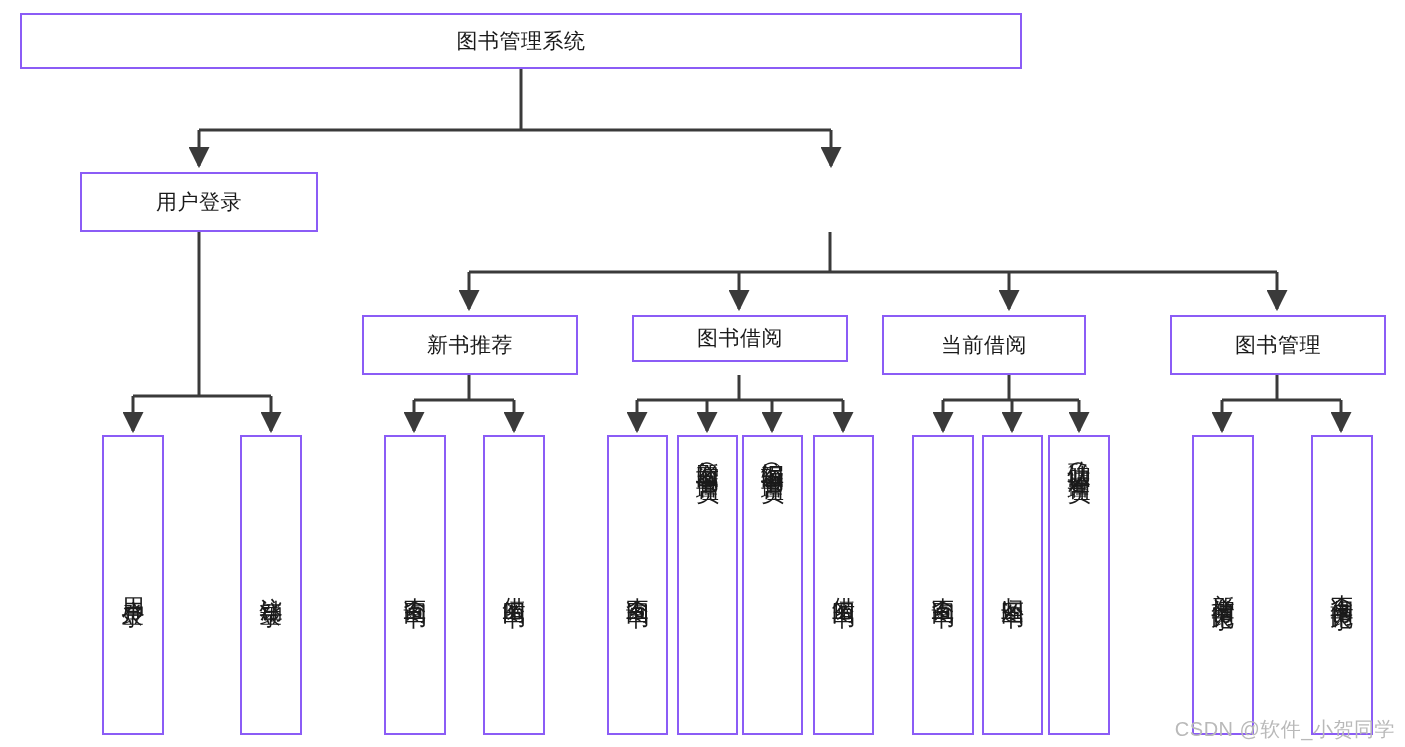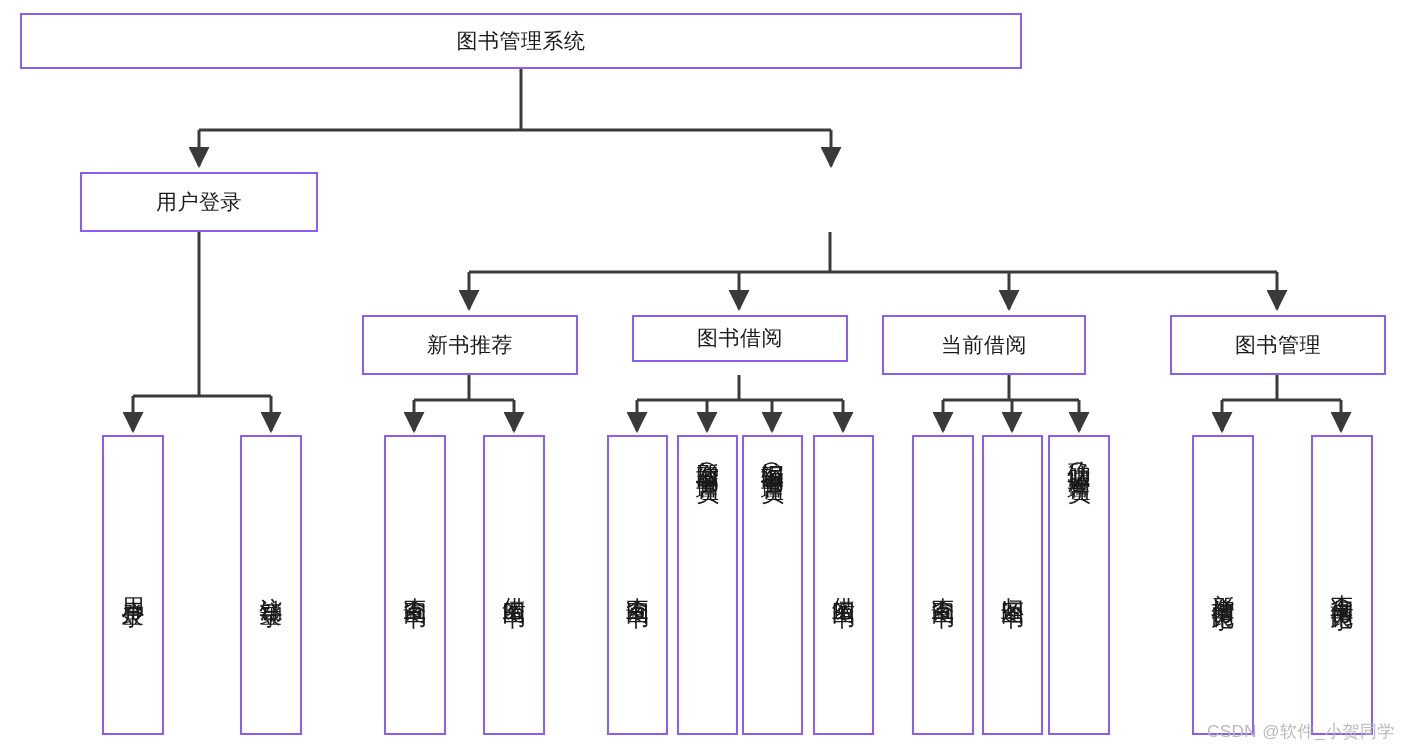--- a/index.html
+++ b/index.html
@@ -57,21 +57,21 @@
     line-height: 1;
   }
   .node.vert.centered {
     align-items: center;
     padding-top: 0;
   }
   .watermark {
     position: absolute;
     right: 10px;
     bottom: 4px;
-    font-size: 17px;
+    font-size: 20px;
     color: #b9b9b9;
     letter-spacing: 0.5px;
     white-space: nowrap;
     z-index: 5;
   }
 </style>
 </head>
 <body>
 
 <div id="canvas">

